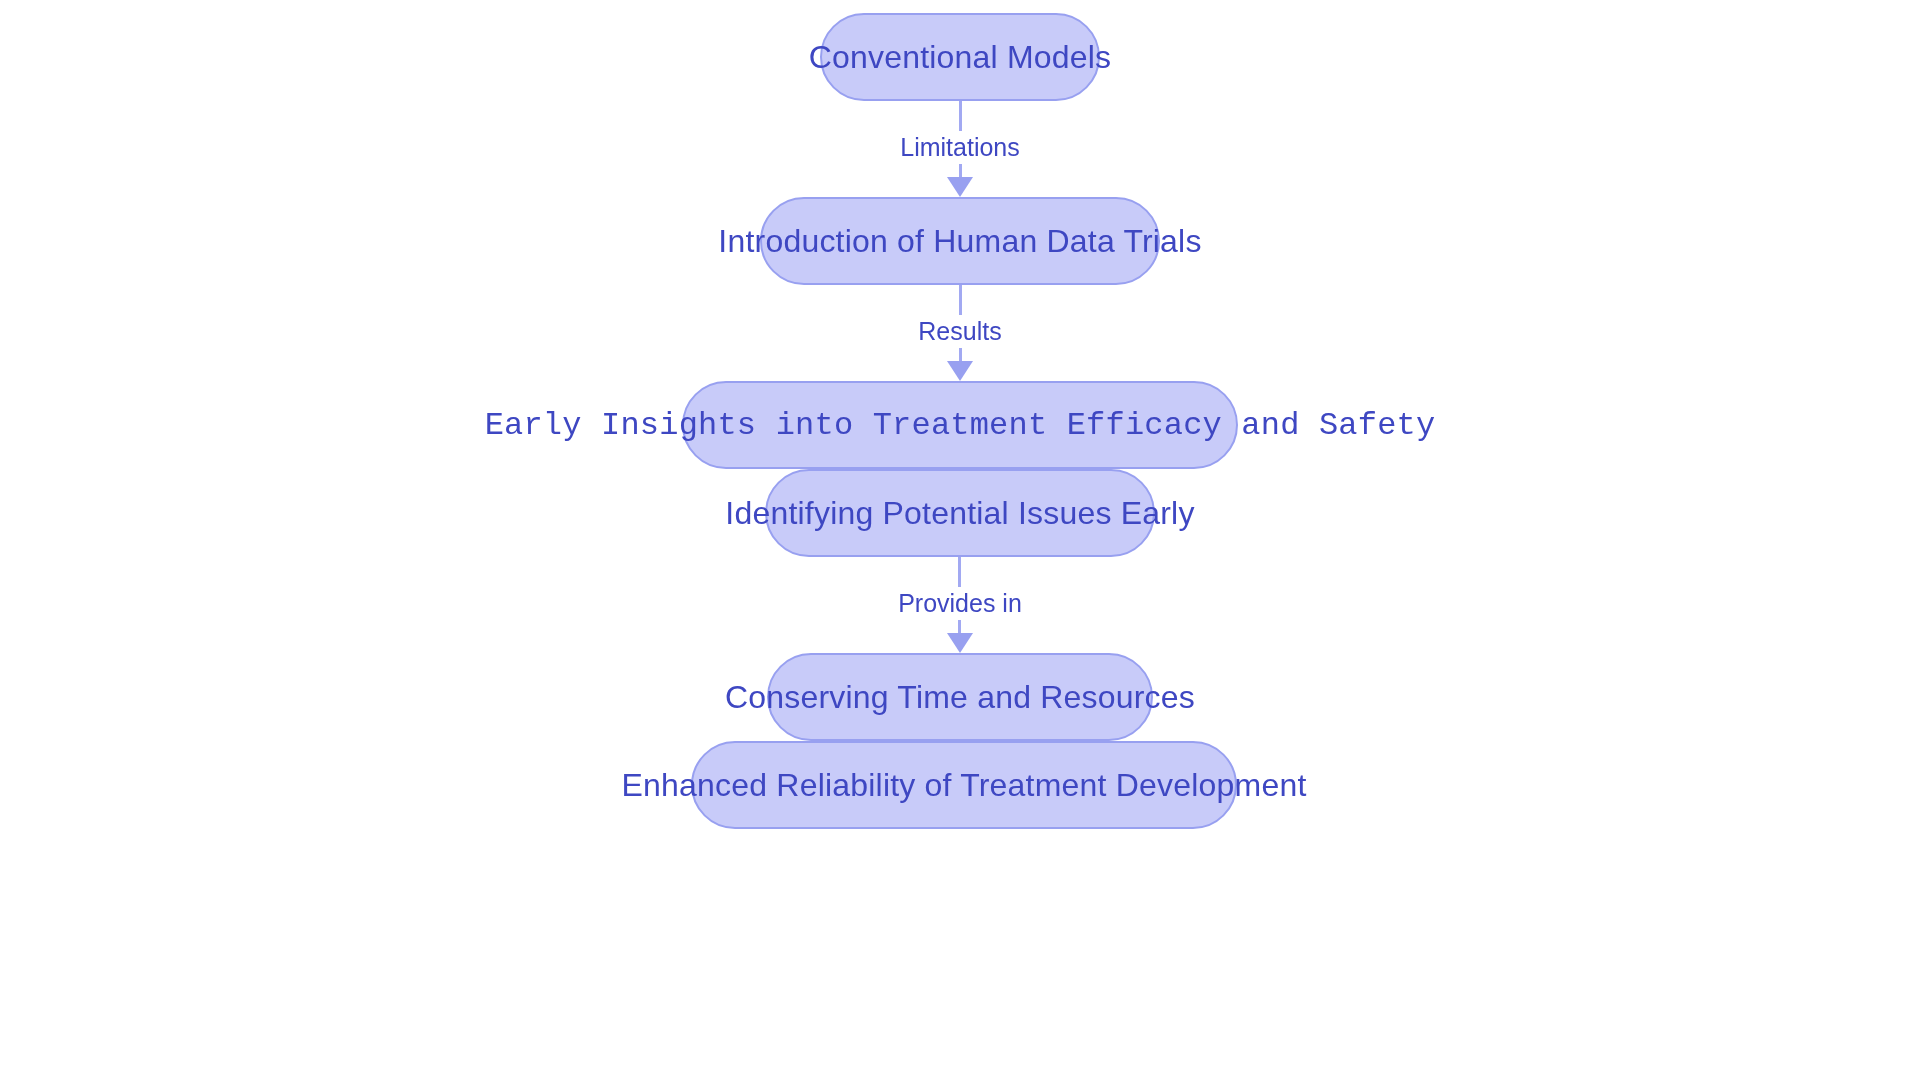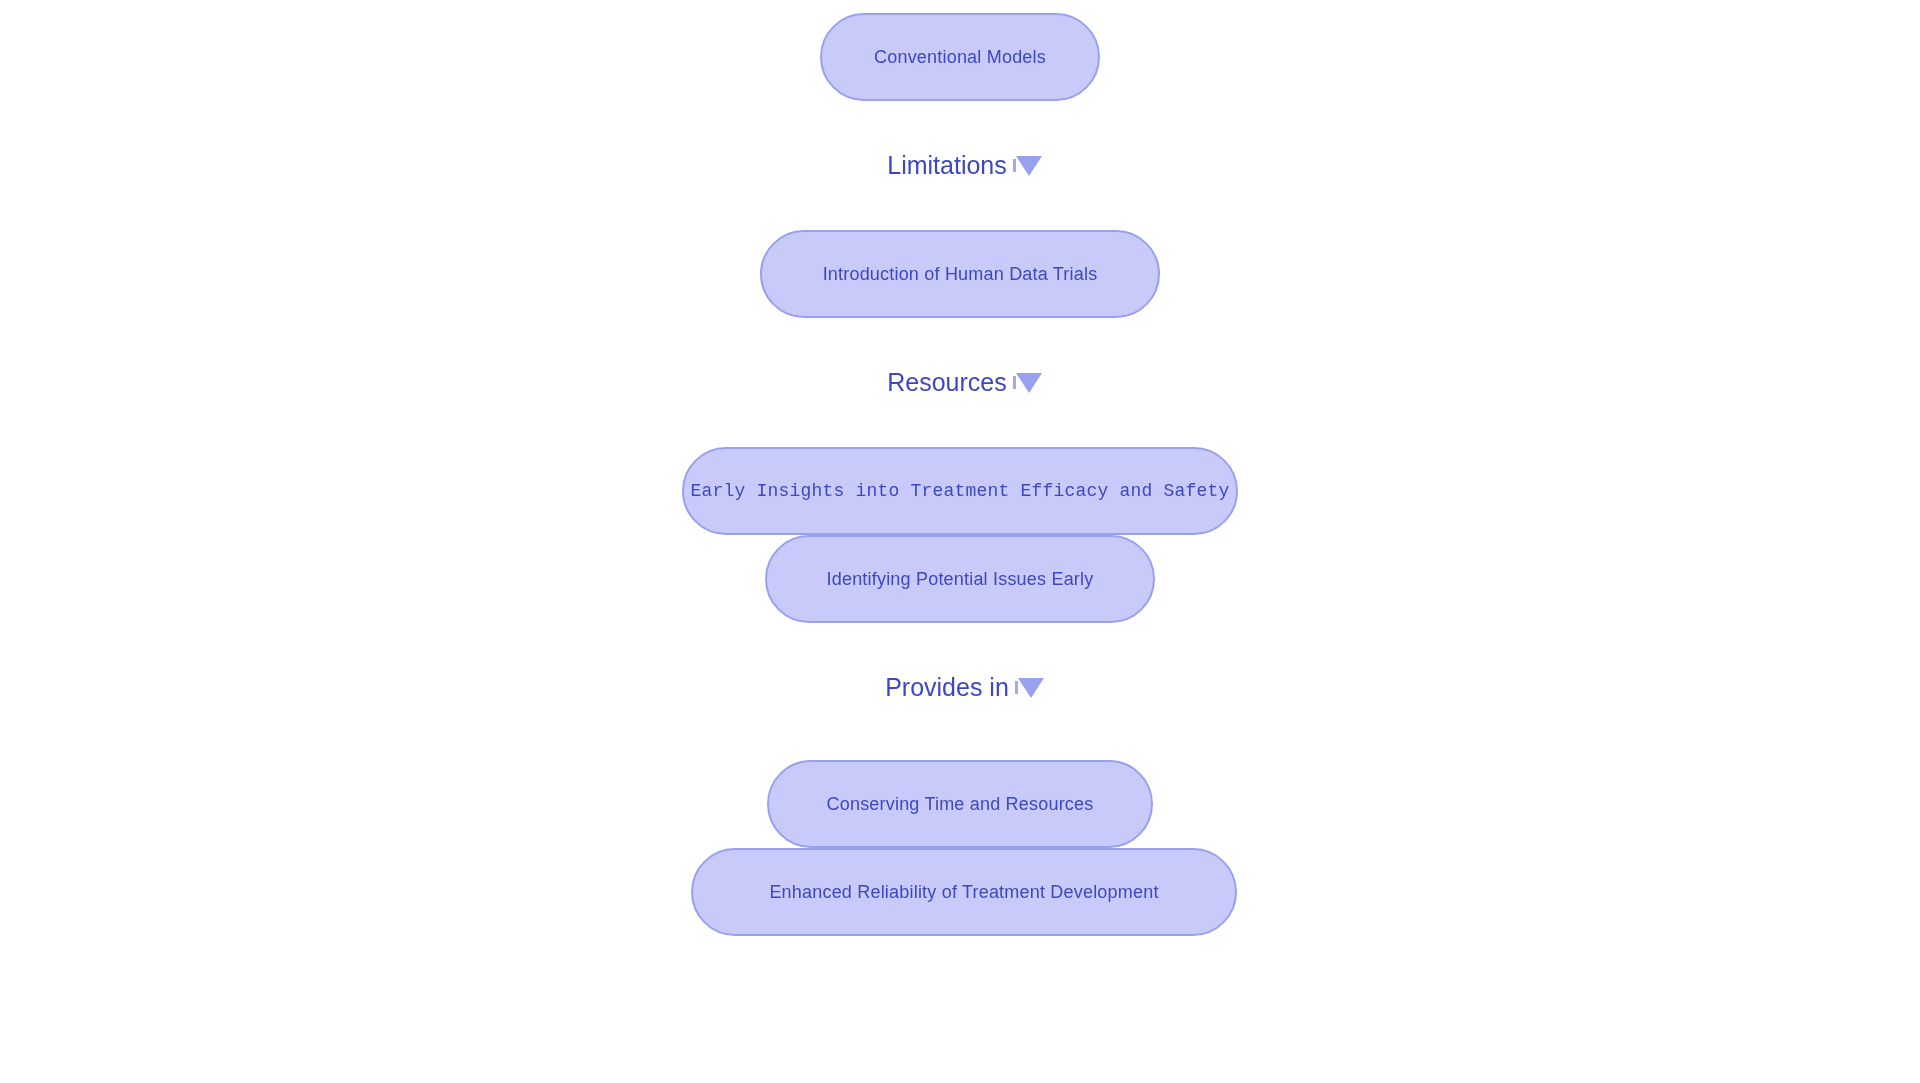--- a/index.html
+++ b/index.html
@@ -28,35 +28,35 @@
   .node {
     box-sizing: border-box;
     height: 88px;
     border-radius: 44px;
     background: #c8cbf9;
     border: 2px solid #98a0f0;
     color: #3e47c2;
     display: flex;
     align-items: center;
     justify-content: center;
-    font-size: 18px;
+    font-size: 32px;
     letter-spacing: 0.2px;
     white-space: nowrap;
     flex: 0 0 auto;
   }
   .n1 { width: 280px; }
   .n2 { width: 400px; text-align: right; }
   .n3 { width: 556px; font-family: Liberation Mono, monospace; }
   .n4 { width: 390px; }
-  .n5 { width: 386px; margin-top: 8px; }
+  .n5 { width: 386px; }
   .n6 { width: 546px; margin-left: 8px; }
   .connector {
-    height: 129px;
+    height: 96px;
     display: flex;
-    flex-direction: row;
+    flex-direction: column;
     align-items: center;
     flex: 0 0 auto;
     justify-content: space-between;
   }
   .seg {
     width: 3px;
     background: #a2a9f2;
   }
   .seg.top { flex: 1 1 auto; }
   .seg.bottom { height: 13px; flex: 0 0 auto; }
@@ -93,21 +93,21 @@
       <div class="seg bottom"></div>
       <div class="arrowhead"></div>
     </div>
 
     <div class="node n2">
       <span>Introduction of Human Data Trials</span>
     </div>
 
     <div class="connector">
       <div class="seg top"></div>
-      <div class="edge-label">Resources</div>
+      <div class="edge-label">Results</div>
       <div class="seg bottom"></div>
       <div class="arrowhead"></div>
     </div>
 
     <div class="node n3">
       <span>Early Insights into Treatment Efficacy and Safety</span>
     </div>
 
 
     <div class="node n4">

